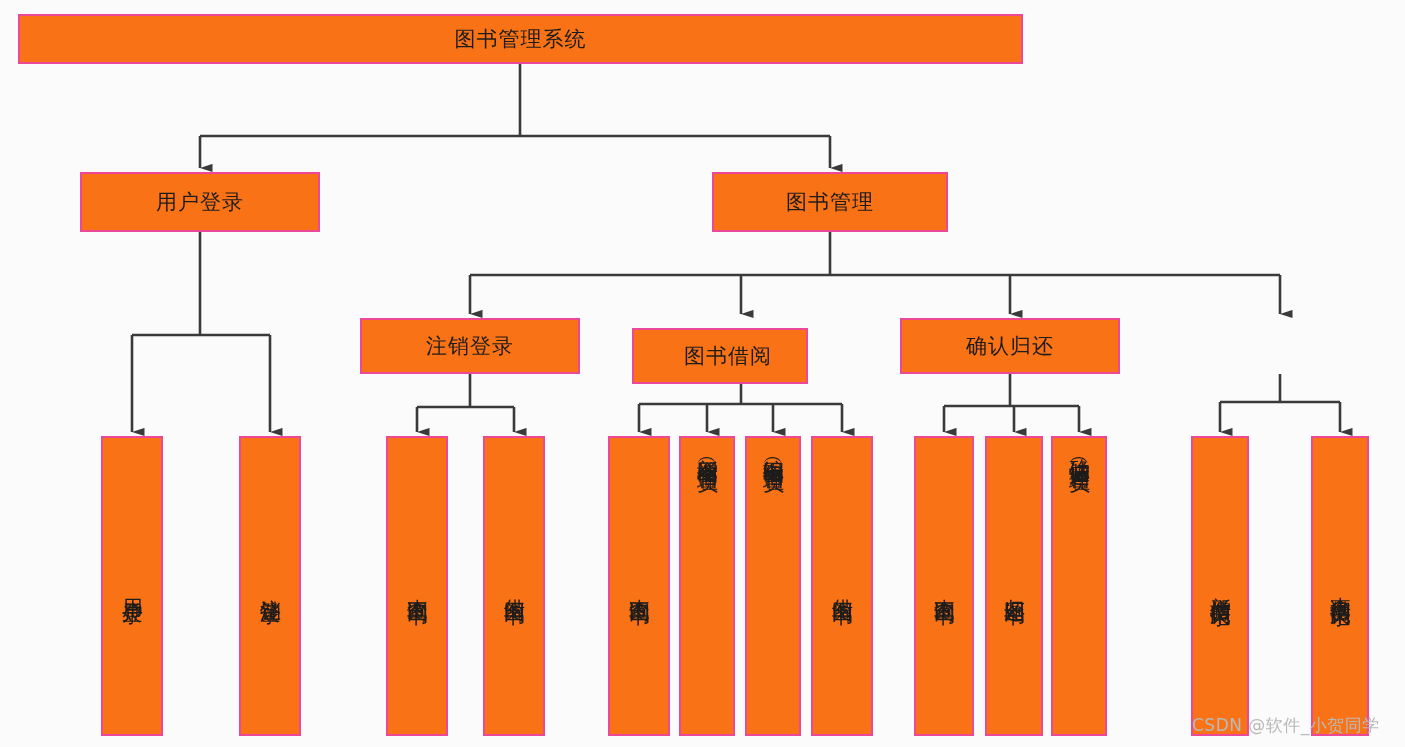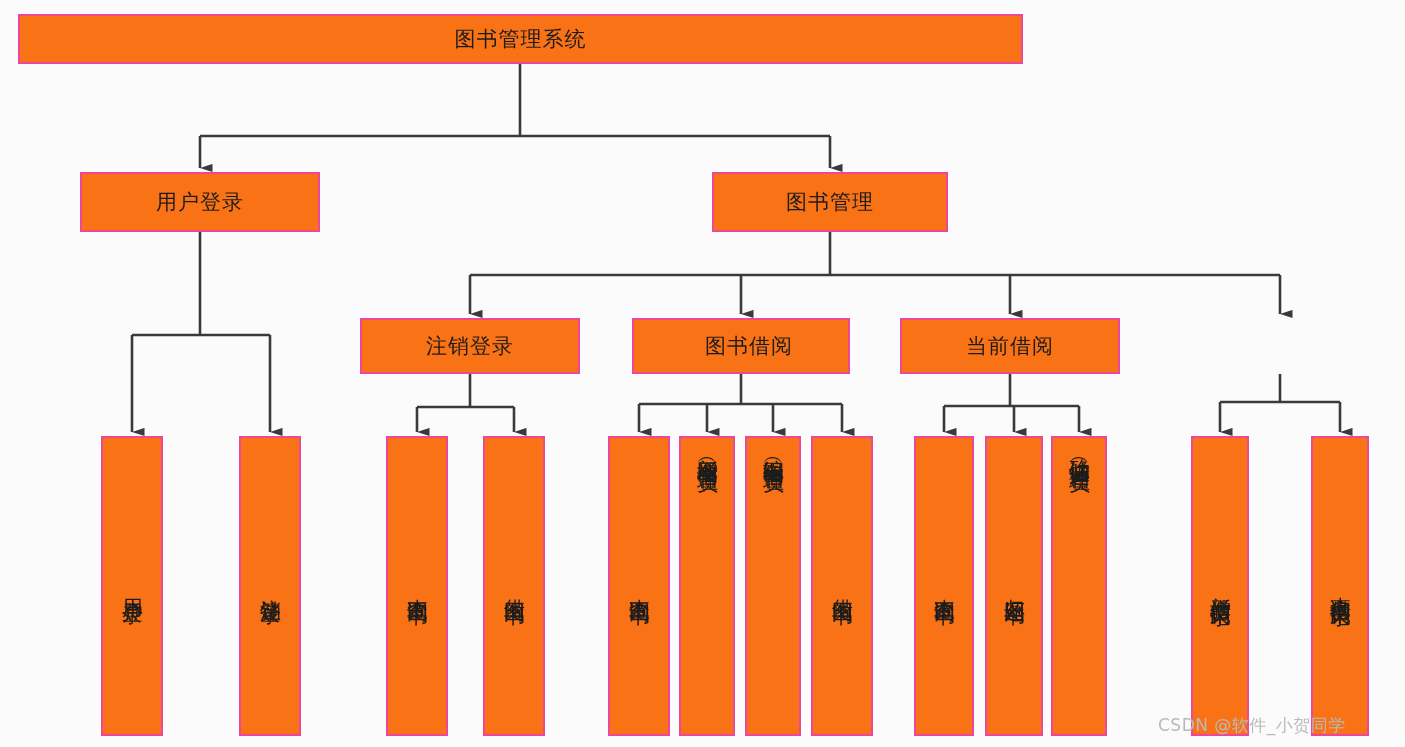--- a/index.html
+++ b/index.html
@@ -127,25 +127,25 @@
   <div class="node h" style="left:80px; top:172px; width:240px; height:60px;">
     <span>用户登录</span>
   </div>
   <div class="node h" style="left:712px; top:172px; width:236px; height:60px;">
     <span>图书管理</span>
   </div>
 
   <div class="node h" style="left:360px; top:318px; width:220px; height:56px;">
     <span>注销登录</span>
   </div>
-  <div class="node h" style="left:632px; top:318px; width:218px; height:56px;padding-left:16px;">
+  <div class="node h" style="left:632px; top:328px; width:176px; height:56px;padding-left:16px;">
     <span>图书借阅</span>
   </div>
   <div class="node h" style="left:900px; top:318px; width:220px; height:56px;">
-    <span>当前借阅</span>
+    <span>确认归还</span>
   </div>
 
   <div class="node v center" style="left:101px; top:436px; width:62px; height:300px;">
     <span class="vtext">用户登录</span>
   </div>
   <div class="node v center" style="left:239px; top:436px; width:62px; height:300px;">
     <span class="vtext">注销登录</span>
   </div>
 
   <div class="node v center" style="left:386px; top:436px; width:62px; height:300px;">
@@ -178,15 +178,15 @@
     <span class="vtext">确认归还（管理员）</span>
   </div>
 
   <div class="node v center" style="left:1191px; top:436px; width:58px; height:300px;">
     <span class="vtext">新增借阅记录</span>
   </div>
   <div class="node v center" style="left:1311px; top:436px; width:58px; height:300px;">
     <span class="vtext">查询借阅记录</span>
   </div>
 
-  <div class="watermark" style="left:1132px; top:714px;padding-left:26px;">CSDN @软件_小贺同学</div>
+  <div class="watermark" style="left:1192px; top:714px;">CSDN @软件_小贺同学</div>
 
 </div>
 
 </body></html>

